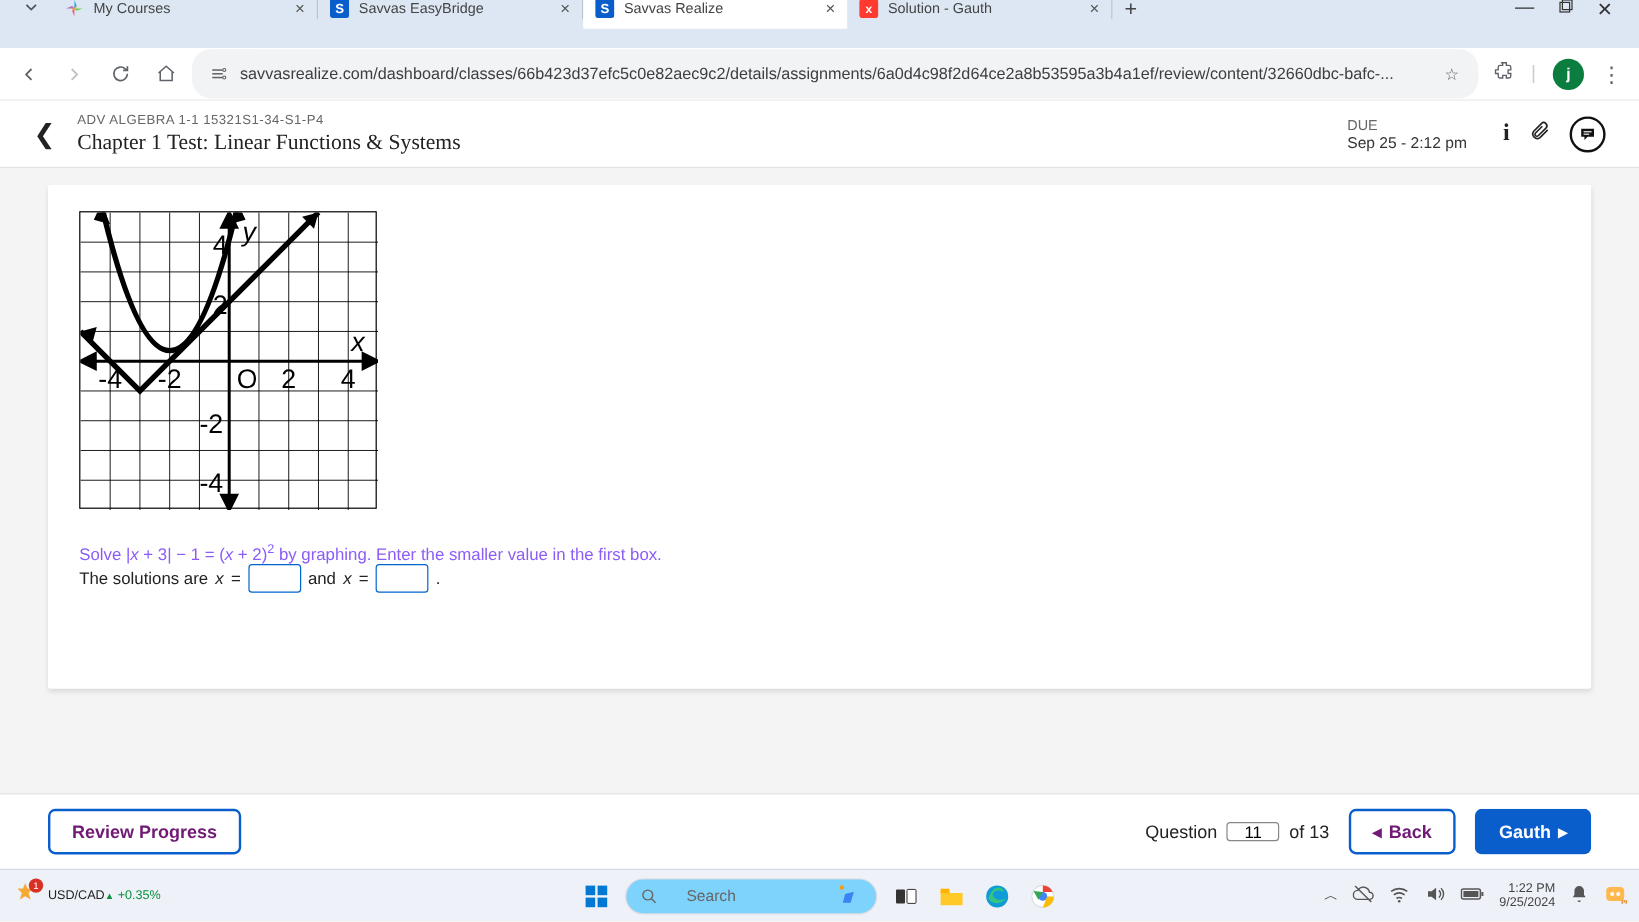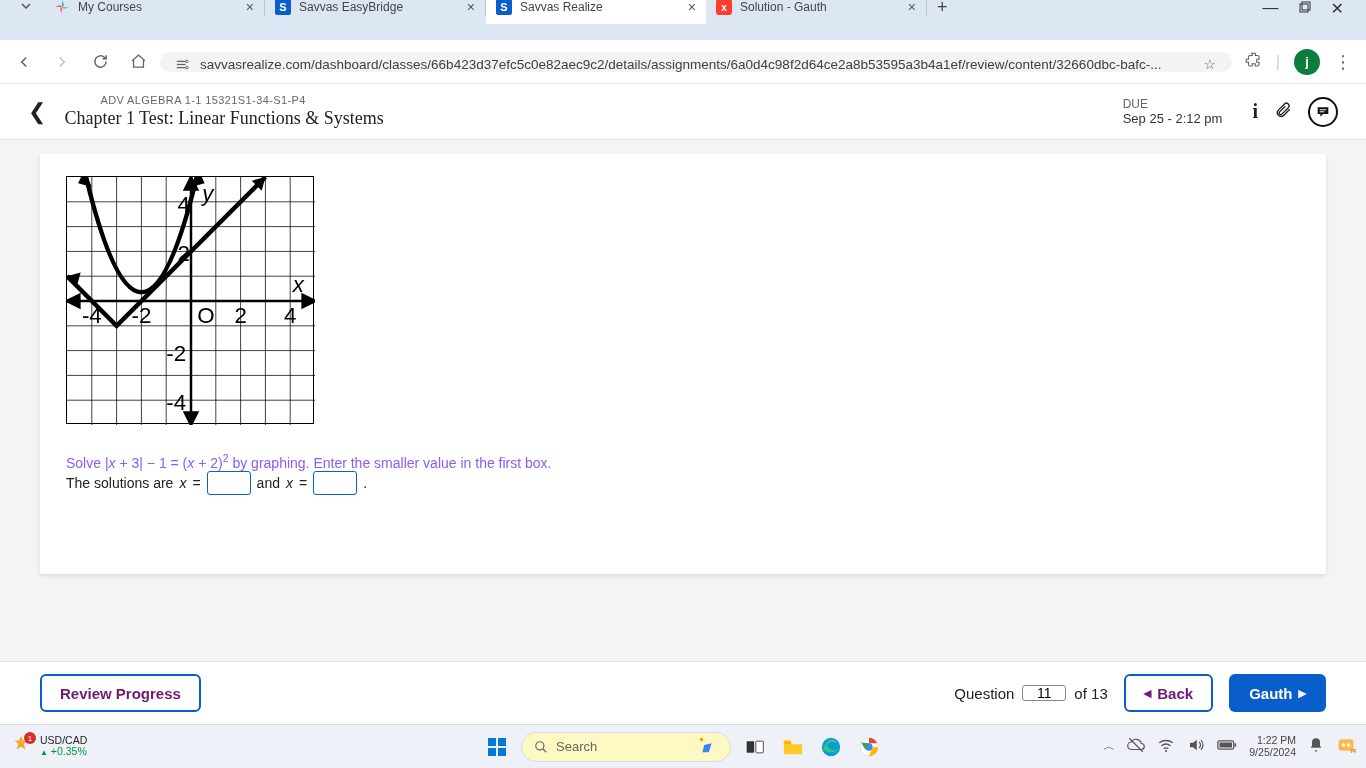--- a/index.html
+++ b/index.html
@@ -12,31 +12,31 @@
 .tab.active { background: #fff; }
 .tab .favicon { width: 16px; height: 16px; flex: 0 0 16px; }
 .tab .tab-title { flex: 1; white-space: nowrap; overflow: hidden; text-overflow: ellipsis; }
 .tab .tab-close { font-size: 14px; color: #555; }
 .tab-sep { width: 1px; height: 18px; background: #b8c3d4; margin-bottom: 8px; }
 .new-tab { font-size: 18px; color: #444; padding: 0 10px 6px; }
 .win-controls { margin-left: auto; display: flex; gap: 20px; padding: 0 14px 6px; color: #333; }
 
 .addr-bar { height: 44px; background: #fff; display: flex; align-items: center; padding: 0 8px; gap: 6px; border-bottom: 1px solid #e6e6e6; }
 .addr-btn { width: 32px; height: 32px; display: flex; align-items: center; justify-content: center; color: #5f6368; border-radius: 50%; }
-.addr-input { flex: 1; height: 20px; background: #f1f3f4; border-radius: 16px; display: flex; align-items: flex-end; padding: 0 14px; font-size: 13.5px; color: #3c4043; gap: 10px; }
+.addr-input { flex: 1; height: 41px; background: #f1f3f4; border-radius: 16px; display: flex; align-items: center; padding: 0 14px; font-size: 13.5px; color: #3c4043; gap: 10px; }
 .addr-icon { width: 16px; display: flex; justify-content: center; color: #5f6368; }
 .addr-right { display: flex; align-items: center; gap: 14px; padding: 0 6px; }
 .profile-dot { width: 26px; height: 26px; border-radius: 50%; background: #0b7d3e; color: #fff; display: flex; align-items: center; justify-content: center; font-size: 13px; font-weight: 600; }
 
 
 .page { position: absolute; top: 84px; left: 0; right: 0; bottom: 44px; background: #f4f4f4; display: flex; flex-direction: column; }
 .assign-header { background: #fff; border-bottom: 1px solid #e3e3e3; padding: 10px 28px; display: flex; align-items: center; gap: 12px; }
 .back-chev { font-size: 22px; color: #222; padding-right: 6px; }
 .assign-meta { flex: 1; }
-.assign-bread { font-size: 11px; letter-spacing: 0.4px; color: #666; text-transform: uppercase; margin-left: 36px; }
+.assign-bread { font-size: 11px; letter-spacing: 0.4px; color: #666; text-transform: uppercase; }
 .assign-title { font-size: 18px; font-family: Georgia, serif; color: #222; margin-top: 2px; }
 .due-block { text-align: left; font-size: 13px; color: #333; margin-right: 18px; }
 .due-label { color: #666; font-size: 12px; }
 .hdr-icons { display: flex; align-items: center; gap: 16px; color: #222; }
 .hdr-icons .circ { width: 30px; height: 30px; border: 2px solid #111; border-radius: 50%; display: flex; align-items: center; justify-content: center; }
 
 .work-area { flex: 1; padding: 14px 40px; overflow: auto; }
 .card { background: #fff; border-radius: 2px; box-shadow: 0 2px 4px rgba(0,0,0,0.1); padding: 22px 26px; min-height: 420px; }
 .q-text { font-size: 14px; color: #222; margin-bottom: 18px; }
 .ital { font-style: italic; }
@@ -53,25 +53,25 @@
 .btn { height: 38px; border-radius: 6px; font-size: 15px; font-weight: 600; display: flex; align-items: center; padding: 0 18px; border: 2px solid transparent; cursor: pointer; }
 .btn-outline { background: #fff; color: #701a75; border-color: #0a5ecb; }
 .btn-primary { background: #0a5ecb; color: #fff; }
 .q-count { display: flex; align-items: center; gap: 8px; font-size: 15px; color: #222; }
 .q-input { width: 44px; height: 16px; border: 1.5px solid #888; border-radius: 3px; text-align: center; font-size: 14px; }
 .spacer { flex: 1; }
 
 
 .taskbar { position: absolute; bottom: 0; left: 0; right: 0; height: 44px; background: #eef2f8; border-top: 1px solid #d6dbe4; display: flex; align-items: center; padding: 0 10px; font-size: 12px; }
 .tb-left { display: flex; align-items: center; gap: 8px; }
-.tb-ticker { display: flex; flex-direction: column; font-size: 10.5px; line-height: 1.1; }
+.tb-ticker { display: flex; flex-direction: row; font-size: 10.5px; line-height: 1.1; }
 .tb-ticker .sym { color: #222; }
 .tb-ticker .chg { color: #0a8f3d; }
 .tb-center { position: absolute; left: 50%; transform: translateX(-50%); display: flex; align-items: center; gap: 10px; }
-.search-pill { height: 30px; width: 210px; background: #fef9c3; border: 1px solid #d6dbe4; border-radius: 16px; display: flex; align-items: center; padding: 0 12px; gap: 8px; color: #666; font-size: 13px; }
+.search-pill { height: 30px; width: 210px; background: #7dd3fc; border: 1px solid #d6dbe4; border-radius: 16px; display: flex; align-items: center; padding: 0 12px; gap: 24px; color: #666; font-size: 13px; }
 .tb-icon { width: 28px; height: 28px; display: flex; align-items: center; justify-content: center; }
 .tb-right { margin-left: auto; display: flex; align-items: center; gap: 12px; color: #444; }
 .tb-clock { display: flex; flex-direction: column; align-items: flex-end; font-size: 10.5px; line-height: 1.1; }
 </style>
 </head>
 <body>
 
 <div class="browser-tabs">
   <div class="tab-control">
     <svg width="16" height="16" viewBox="0 0 16 16">

